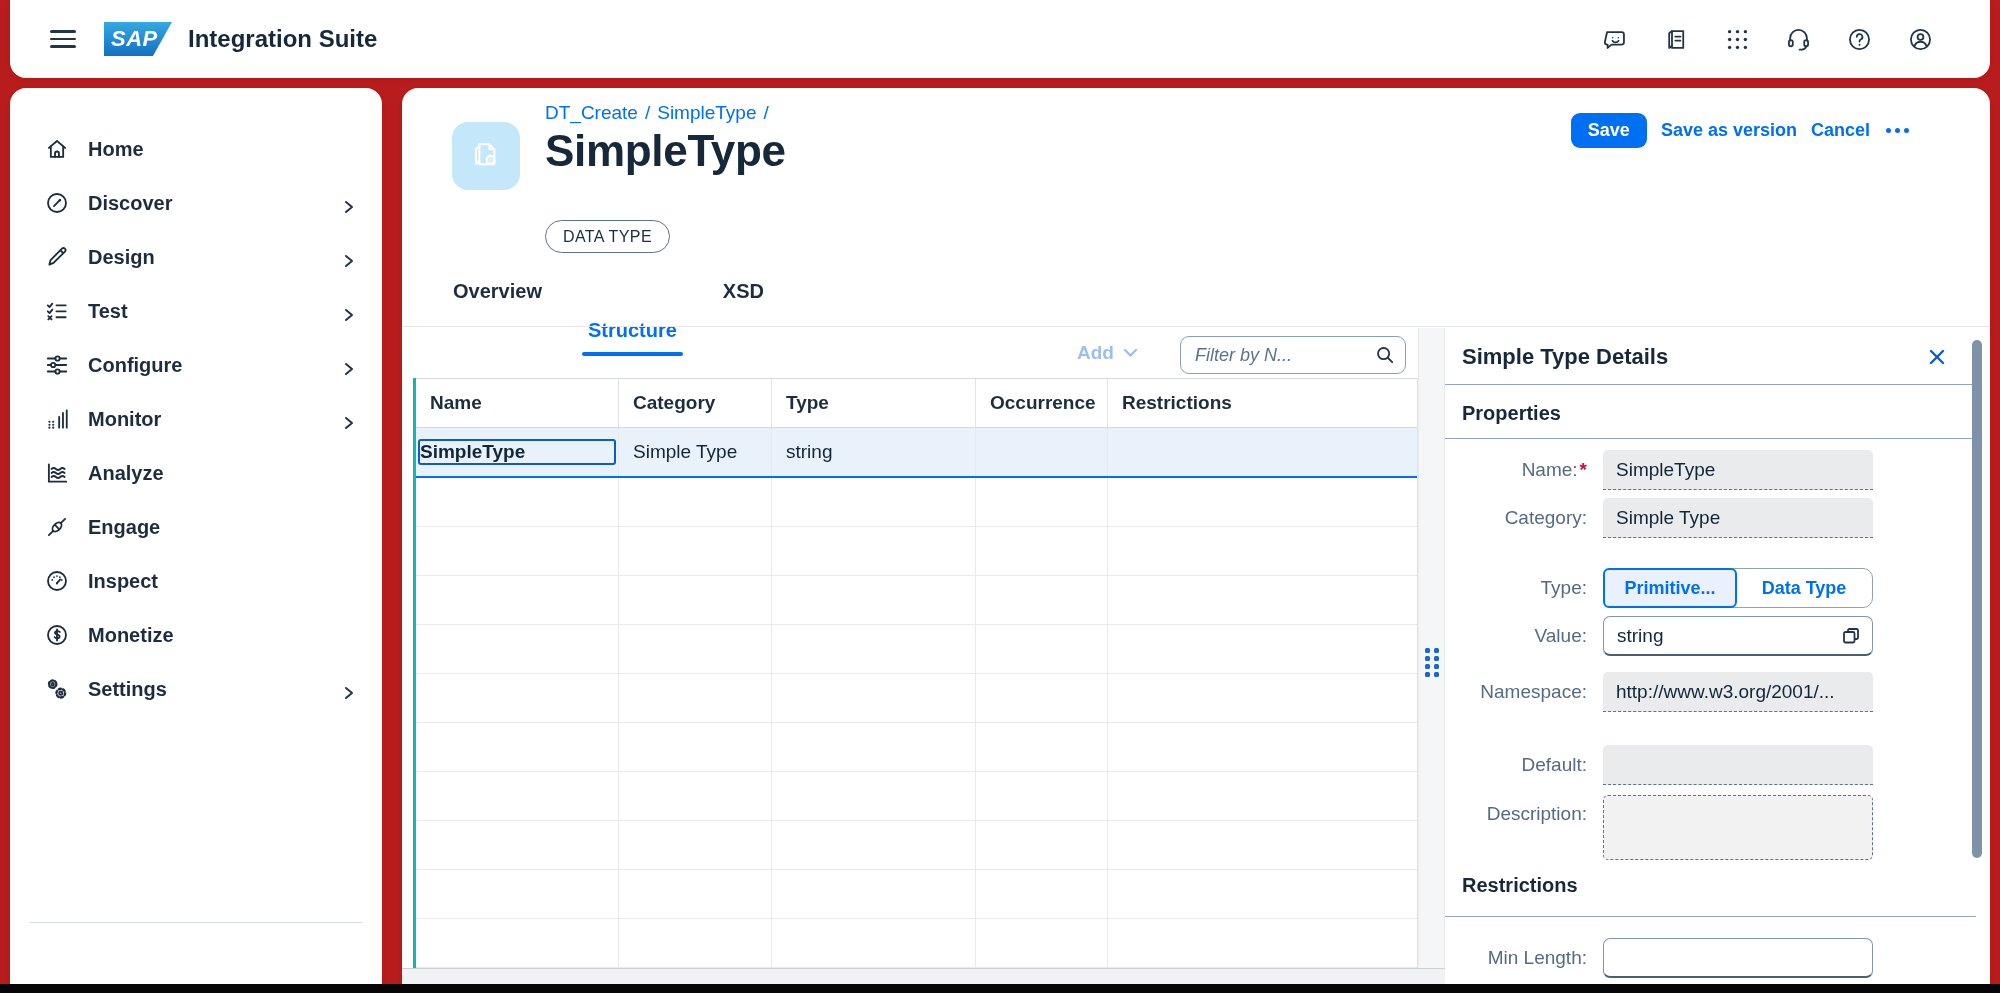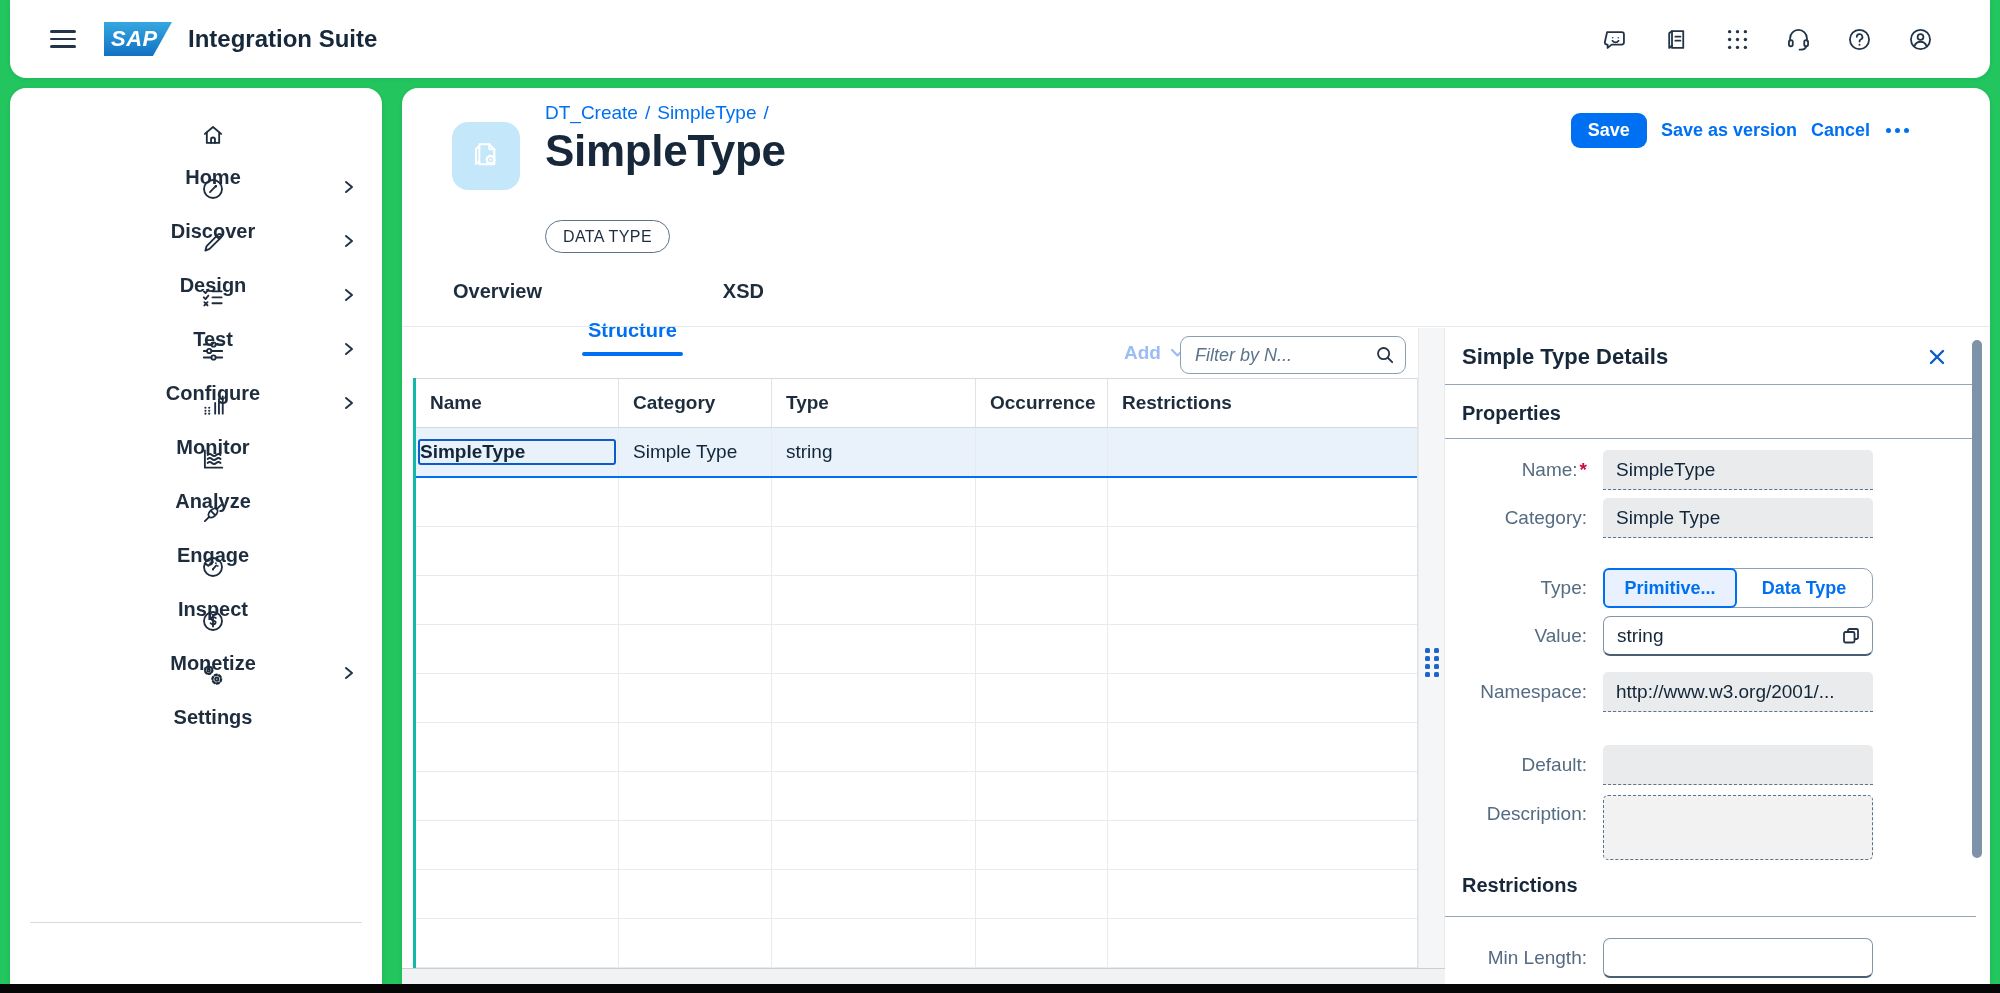--- a/index.html
+++ b/index.html
@@ -1,19 +1,19 @@
 <!DOCTYPE html>
 <html><head>
 <meta charset="utf-8">
 <style>
   * { margin:0; padding:0; box-sizing:border-box; }
   html,body { background:#D8DDE1; }
   .root {
     position:relative; width:2000px; height:993px; overflow:hidden;
-    background:#22c55e; font-family:"Liberation Sans", sans-serif; color:#1D2D3E;
+    background:#b91c1c; font-family:"Liberation Sans", sans-serif; color:#1D2D3E;
   }
   
   .appbar {
     position:absolute; left:10px; top:0; width:1980px; height:78px;
     background:#fff; border-radius:0 0 16px 16px;
     box-shadow:0 1px 5px rgba(0,0,0,.07);
     display:flex; align-items:center; padding:0 56px 0 40px;
   }
   .burger { width:26px; height:18px; display:flex; flex-direction:column; justify-content:space-between; cursor:pointer; }
   .burger span { display:block; height:2.6px; background:#223548; border-radius:2px; }
@@ -30,21 +30,21 @@
   .abicon { width:27px; height:27px; display:block; cursor:pointer; }
   .abicon svg { width:100%; height:100%; stroke:#223548; fill:none; stroke-width:1.6; stroke-linecap:round; stroke-linejoin:round; }
   
   .sidebar {
     position:absolute; left:10px; top:88px; width:372px; bottom:0;
     background:#fff; border-radius:16px 16px 0 0;
     box-shadow:0 1px 5px rgba(0,0,0,.07); padding-top:34px;
   }
   .nav-item {
     position:relative; height:54px; display:flex; align-items:center; gap:18px;
-    padding-left:34px; cursor:pointer; font-size:20px; font-weight:700; color:#1D2D3E;flex-direction:column;
+    padding-left:34px; cursor:pointer; font-size:20px; font-weight:700; color:#1D2D3E;
   }
   .nav-item .nicon { width:26px; height:26px; flex:0 0 26px; }
   .nav-item .nicon svg { width:100%; height:100%; stroke:#1D2D3E; fill:none; stroke-width:1.7; stroke-linecap:round; stroke-linejoin:round; }
   .nav-chevron { position:absolute; right:26px; width:14px; height:14px; }
   .nav-chevron svg { width:100%; height:100%; stroke:#223548; fill:none; stroke-width:2; stroke-linecap:round; stroke-linejoin:round; }
   .side-divider { position:absolute; left:20px; right:20px; top:834px; height:1px; background:#D5DADF; }
   
   .main {
     position:absolute; left:402px; top:88px; width:1588px; bottom:0;
     background:#fff; border-radius:16px 16px 0 0;
@@ -73,21 +73,21 @@
   .btn-more { background:none; border:none; cursor:pointer; display:flex; gap:4px; padding:4px 2px; }
   .btn-more i { width:5px; height:5px; border-radius:50%; background:#0070F2; }
   
   .tabs { position:absolute; left:51px; top:192px; display:flex; gap:46px; }
   .tab { position:relative; font-size:20px; font-weight:700; color:#1D2D3E; padding-bottom:14px; cursor:pointer; }
   .tab.active { color:#0070F2;margin-top:39px; }
   .tab.active::after { content:""; position:absolute; left:-6px; right:-6px; bottom:0; height:4px; border-radius:3px; background:#0070F2; }
   .tabs-divider { position:absolute; left:0; right:0; top:238px; height:1px; background:#E6E9EB; }
   
   .add-btn { position:absolute; left:675px; top:254px; display:flex; align-items:center; gap:9px;
-             font-size:19px; font-weight:700; color:#9CBDF3; cursor:default; background:none; border:none; font-family:inherit;margin-left:47px; }
+             font-size:19px; font-weight:700; color:#9CBDF3; cursor:default; background:none; border:none; font-family:inherit; }
   .add-btn svg { width:15px; height:10px; stroke:#9CBDF3; fill:none; stroke-width:2.2; stroke-linecap:round; stroke-linejoin:round; }
   .filter-box { position:absolute; left:778px; top:248px; width:226px; height:38px;
                 border:1px solid #89A0B3; border-radius:9px; background:#fff; display:flex; align-items:center; padding:0 10px 0 14px; }
   .filter-box input { flex:1; min-width:0; border:none; outline:none; font-family:inherit; font-size:18px; font-style:italic; color:#5B738B; background:transparent; }
   .filter-box input::placeholder { color:#5B738B; opacity:1; }
   .filter-box .sicon { width:20px; height:20px; cursor:pointer; }
   .filter-box .sicon svg { width:100%; height:100%; stroke:#223548; fill:none; stroke-width:1.8; stroke-linecap:round; }
   
   .dtable { position:absolute; left:11px; top:290px; width:1005px; border-left:3px solid #14b8a6; border-right:1px solid #E1E4E7; }
   .trow { display:flex; }

